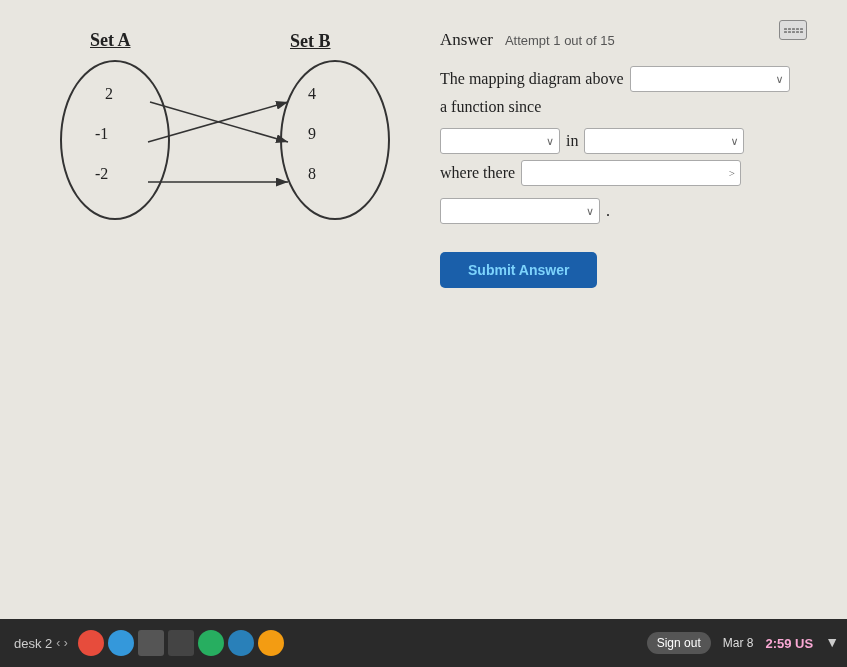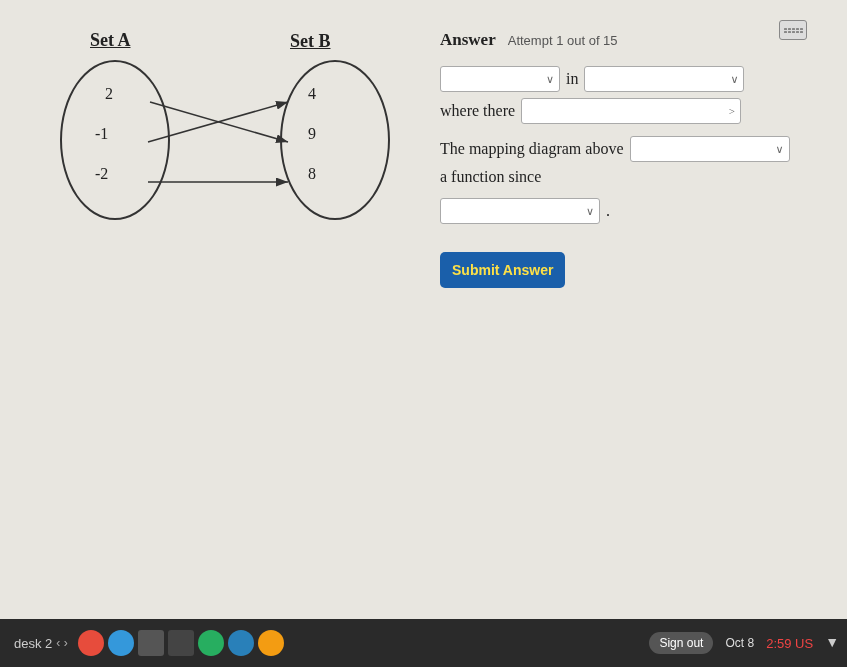--- a/index.html
+++ b/index.html
@@ -96,21 +96,21 @@
     .answer-section {
       margin-top: 10px;
     }
 
     .answer-header {
       font-size: 16px;
       margin-bottom: 16px;
       color: #222;
     }
     .answer-header strong {
-      font-weight: bold;
+      font-weight: normal;
       font-size: 17px;
     }
     .attempt-text {
       font-size: 13px;
       color: #555;
       font-family: Arial, sans-serif;
       margin-top: 44px;
     }
     .keyboard-icon {
       width: 28px;
@@ -183,23 +183,23 @@
 
     
     .select-last { min-width: 220px; }
     .select-wrap-last::after {
       content: '>';
       right: 6px;
     }
 
     .submit-btn {
       background: #1a5faa;
-      color: #fde047;
+      color: #7dd3fc;
       border: none;
-      padding: 10px 12px;
+      padding: 10px 28px;
       font-size: 14px;
       font-family: Arial, sans-serif;
       border-radius: 5px;
       cursor: pointer;
       margin-top: 16px;
       font-weight: bold;
     }
 
     
     .taskbar {
@@ -257,24 +257,24 @@
       cursor: pointer;
     }
 
     .taskbar-date {
       color: #ddd;
       font-size: 12px;
       font-family: Arial, sans-serif;
     }
 
     .taskbar-time {
-      color: #ef4444;
+      color: #f9a8d4;
       font-size: 13px;
       font-family: Arial, sans-serif;
-      font-weight: normal;
+      font-weight: bold;
     }
 
     
     .icon-circle-red    { background: #e74c3c; }
     .icon-circle-blue   { background: #3498db; }
     .icon-circle-green  { background: #27ae60; }
     .icon-circle-yellow { background: #f39c12; }
 
     .page-wrapper {
       position: relative;
@@ -347,62 +347,62 @@
                 <div class="keyboard-key"></div>
             </div>
           </div>
         </div>
       </div>
 
       <div class="answer-header">
         <strong>Answer</strong>
         &nbsp;
         <span class="attempt-text">Attempt 1 out of 15</span>
-      </div>
-
-      
-      <div class="sentence-line">
-        <div class="select-wrap">
-          <select class="select-narrow">
-            <option value=""></option>
-            <option value="Set A">Set A</option>
-            <option value="Set B">Set B</option>
-          </select>
-        </div>
-        <span class="sentence-text">in</span>
-        <div class="select-wrap">
-          <select class="select-medium">
-            <option value=""></option>
-            <option value="every element">every element</option>
-            <option value="an element">an element</option>
-            <option value="no element">no element</option>
-          </select>
-        </div>
-        <span class="sentence-text">where there</span>
-        <div class="select-wrap select-wrap-last">
-          <select class="select-last">
-            <option value=""></option>
-            <option value="exactly one output">exactly one output</option>
-            <option value="more than one output">more than one output</option>
-            <option value="no output">no output</option>
-          </select>
-        </div>
       </div>
 
       
       <div class="sentence-line">
         <span class="sentence-text">The mapping diagram above</span>
         <div class="select-wrap">
           <select class="select-medium">
             <option value=""></option>
             <option value="is">is</option>
             <option value="is not">is not</option>
           </select>
         </div>
         <span class="sentence-text">a function since</span>
+      </div>
+
+      
+      <div class="sentence-line">
+        <div class="select-wrap">
+          <select class="select-narrow">
+            <option value=""></option>
+            <option value="Set A">Set A</option>
+            <option value="Set B">Set B</option>
+          </select>
+        </div>
+        <span class="sentence-text">in</span>
+        <div class="select-wrap">
+          <select class="select-medium">
+            <option value=""></option>
+            <option value="every element">every element</option>
+            <option value="an element">an element</option>
+            <option value="no element">no element</option>
+          </select>
+        </div>
+        <span class="sentence-text">where there</span>
+        <div class="select-wrap select-wrap-last">
+          <select class="select-last">
+            <option value=""></option>
+            <option value="exactly one output">exactly one output</option>
+            <option value="more than one output">more than one output</option>
+            <option value="no output">no output</option>
+          </select>
+        </div>
       </div>
 
       
       <div class="sentence-line">
         <div class="select-wrap">
           <select class="select-medium">
             <option value=""></option>
             <option value="mapped to">mapped to</option>
             <option value="an output">an output</option>
           </select>
@@ -427,17 +427,17 @@
     <div class="taskbar-icon icon-circle-red" style="width:26px;height:26px;"></div>
     <div class="taskbar-icon icon-circle-blue" style="width:26px;height:26px;"></div>
     <div class="taskbar-icon" style="width:26px;height:26px;background:#555;border-radius:3px;"></div>
     <div class="taskbar-icon" style="width:26px;height:26px;background:#444;border-radius:3px;"></div>
     <div class="taskbar-icon icon-circle-green" style="width:26px;height:26px;border-radius:50%;"></div>
     <div class="taskbar-icon" style="width:26px;height:26px;background:#2980b9;border-radius:50%;"></div>
     <div class="taskbar-icon icon-circle-yellow" style="width:26px;height:26px;border-radius:50%;"></div>
   </div>
   <div class="taskbar-right">
     <button class="sign-out-btn">Sign out</button>
-    <span class="taskbar-date">Oct 8</span>
+    <span class="taskbar-date">Mar 8</span>
     <span class="taskbar-time">2:59 US</span>
     <span class="wifi-icon">▼</span>
   </div>
 </div>
 
 </body></html>

